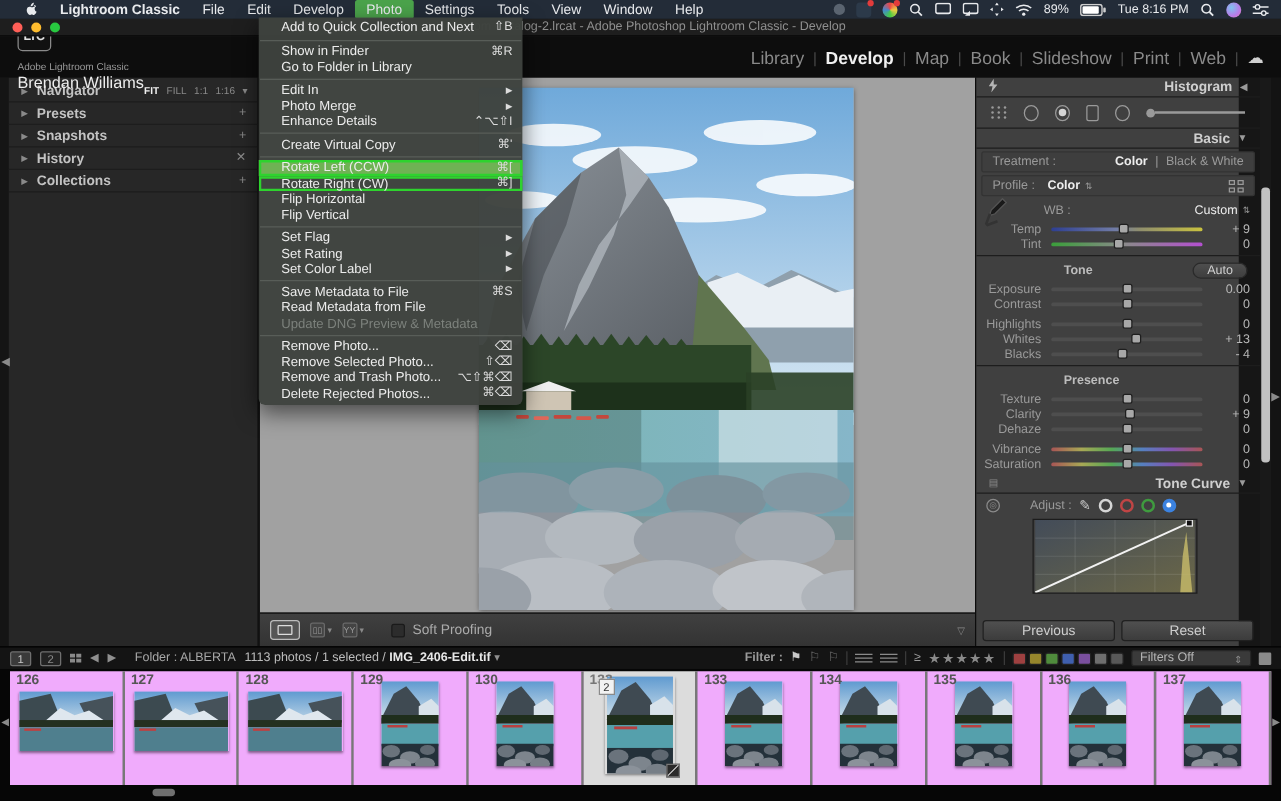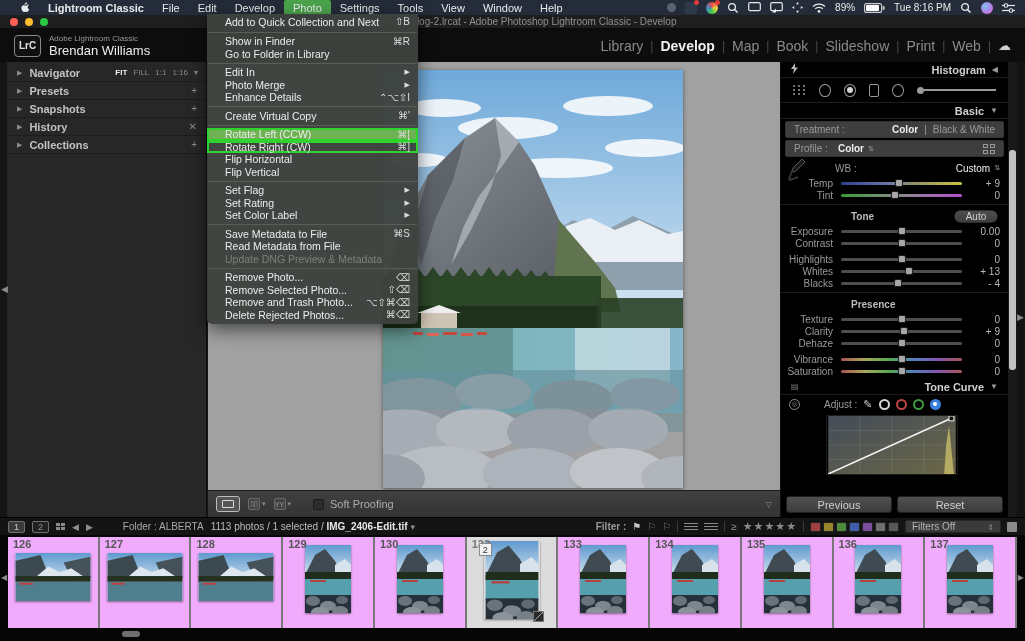--- a/index.html
+++ b/index.html
@@ -26,21 +26,21 @@
   
   #titlebar { position:absolute; left:0; top:15px; width:1025px; height:14px; background:#1e1e1e;
     border-bottom:1px solid #0c0c0c; display:flex; align-items:center; z-index:5; }
   .tl { width:8px; height:8px; border-radius:50%; margin-left:7px; }
   .tl.r{ background:#ff5f57; margin-left:10px;} .tl.y{ background:#febc2e;} .tl.g{ background:#28c840;}
   #titlebar .ttl { position:absolute; left:0; right:0; text-align:center; color:#8f8f8f; font-size:10px; }
 
   
   #appheader { position:absolute; left:0; top:29px; width:1025px; height:33px; background:#0d0d0d;
     display:flex; align-items:center; justify-content:space-between; padding:0 14px; z-index:4; }
-  .brand { display:flex; align-items:center; gap:8px; }
+  .brand { display:flex; align-items:flex-start; gap:8px;flex-direction:column; }
   .lrc { width:27px; height:22px; border:1px solid #8a8a8a; border-radius:4px; color:#e0e0e0;
     font-size:10px; font-weight:bold; display:flex; align-items:center; justify-content:center; background:#111; }
   .brand .small { color:#9a9a9a; font-size:8px; }
   .brand .user { color:#ededed; font-size:13px; }
   #modules { display:flex; align-items:center; gap:7px; }
   .mod { color:#8a8a8a; font-size:14px; }
   .mod.active { color:#f0f0f0; font-weight:bold; }
   .modsep { color:#4a4a4a; font-size:12px; }
   .cloud { color:#cfcfcf; font-size:13px; }
 
@@ -71,21 +71,21 @@
   .tb-group { display:flex; align-items:center; gap:2px; color:#8a8a8a; font-size:9px; }
   .tb-box { width:12px; height:12px; border:1px solid #6a6a6a; border-radius:2px; background:#444; color:#999; font-size:7px;
     display:flex; align-items:center; justify-content:center; }
   .tb-caret { color:#8a8a8a; font-size:7px; }
   .softproof { display:flex; align-items:center; gap:6px; margin-left:14px; }
   .cb { width:11px; height:11px; background:#2c2c2c; border:1px solid #1a1a1a; border-radius:2px; }
   .softproof span { color:#ababab; font-size:11px; }
   .tb-end { margin-left:auto; color:#8a8a8a; font-size:8px; }
 
   
-  #rightpanel { position:absolute; left:780px; top:62px; width:245px; height:455px; background:#000000; border-left:1px solid #0c0c0c; }
+  #rightpanel { position:absolute; left:780px; top:62px; width:211px; height:455px; background:#404040; border-left:1px solid #0c0c0c; }
   .rp-content { position:absolute; left:0; top:0; width:227px; height:455px; overflow:hidden; }
   .rp-scroll { position:absolute; left:227px; top:0; width:9px; height:455px; background:#191919; }
   .rp-thumb { position:absolute; left:1px; top:88px; width:7px; height:220px; background:#c2c2c2; border-radius:3px; }
   .rp-edge { position:absolute; left:236px; top:0; width:9px; height:100%; background:#131313; }
   .sec-hdr { height:16px; display:flex; align-items:center; justify-content:flex-end; gap:6px; padding:0 10px;
     color:#cfcfcf; font-size:11px; font-weight:bold; border-bottom:1px solid #1d1d1d; }
   .sec-hdr .tri { color:#9a9a9a; font-size:8px; font-weight:normal; }
   .sec-hdr .lft { margin-right:auto; }
   .bolt { color:#b5b5b5; font-size:9px; }
   .tools { height:25px; display:flex; align-items:center; gap:13px; padding:0 12px; border-bottom:1px solid #1d1d1d; }
@@ -137,21 +137,21 @@
 
   
   #filmstripbar { position:absolute; left:0; top:517px; width:1025px; height:18px; background:#141414;
     display:flex; align-items:center; padding:0 8px; gap:7px; border-top:1px solid #000; z-index:3; }
   .mon { width:17px; height:12px; border:1px solid #6f6f6f; border-radius:2px; color:#c7c7c7; font-size:9px;
     display:flex; align-items:center; justify-content:center; background:#3a3a3a; }
   .mon.off { background:#222; color:#8a8a8a; }
   .fs-grid { display:grid; grid-template-columns:4px 4px; grid-gap:1px; }
   .fs-grid i { width:4px; height:3px; background:#8a8a8a; }
   .fs-arrow { color:#8f8f8f; font-size:9px; }
-  .fs-folder { color:#a8a8a8; font-size:10px; margin-left:23px; }
+  .fs-folder { color:#a8a8a8; font-size:10px; margin-left:8px; }
   .fs-status { color:#bdbdbd; font-size:10px; }
   .fs-status b { color:#e8e8e8; }
   .fs-right { margin-left:auto; display:flex; align-items:center; gap:6px; }
   .flt { color:#9a9a9a; font-size:10px; font-weight:bold; }
   .flag { font-size:10px; color:#c8c8c8; } .flag.dim { color:#6f6f6f; }
   .vr { width:1px; height:11px; background:#3a3a3a; }
   .sorticon { display:flex; flex-direction:column; gap:2px; }
   .sorticon i { display:block; width:14px; height:1px; background:#8a8a8a; }
   .ge { color:#9a9a9a; font-size:10px; }
   .star { color:#8a8a8a; font-size:11px; letter-spacing:1px; }

